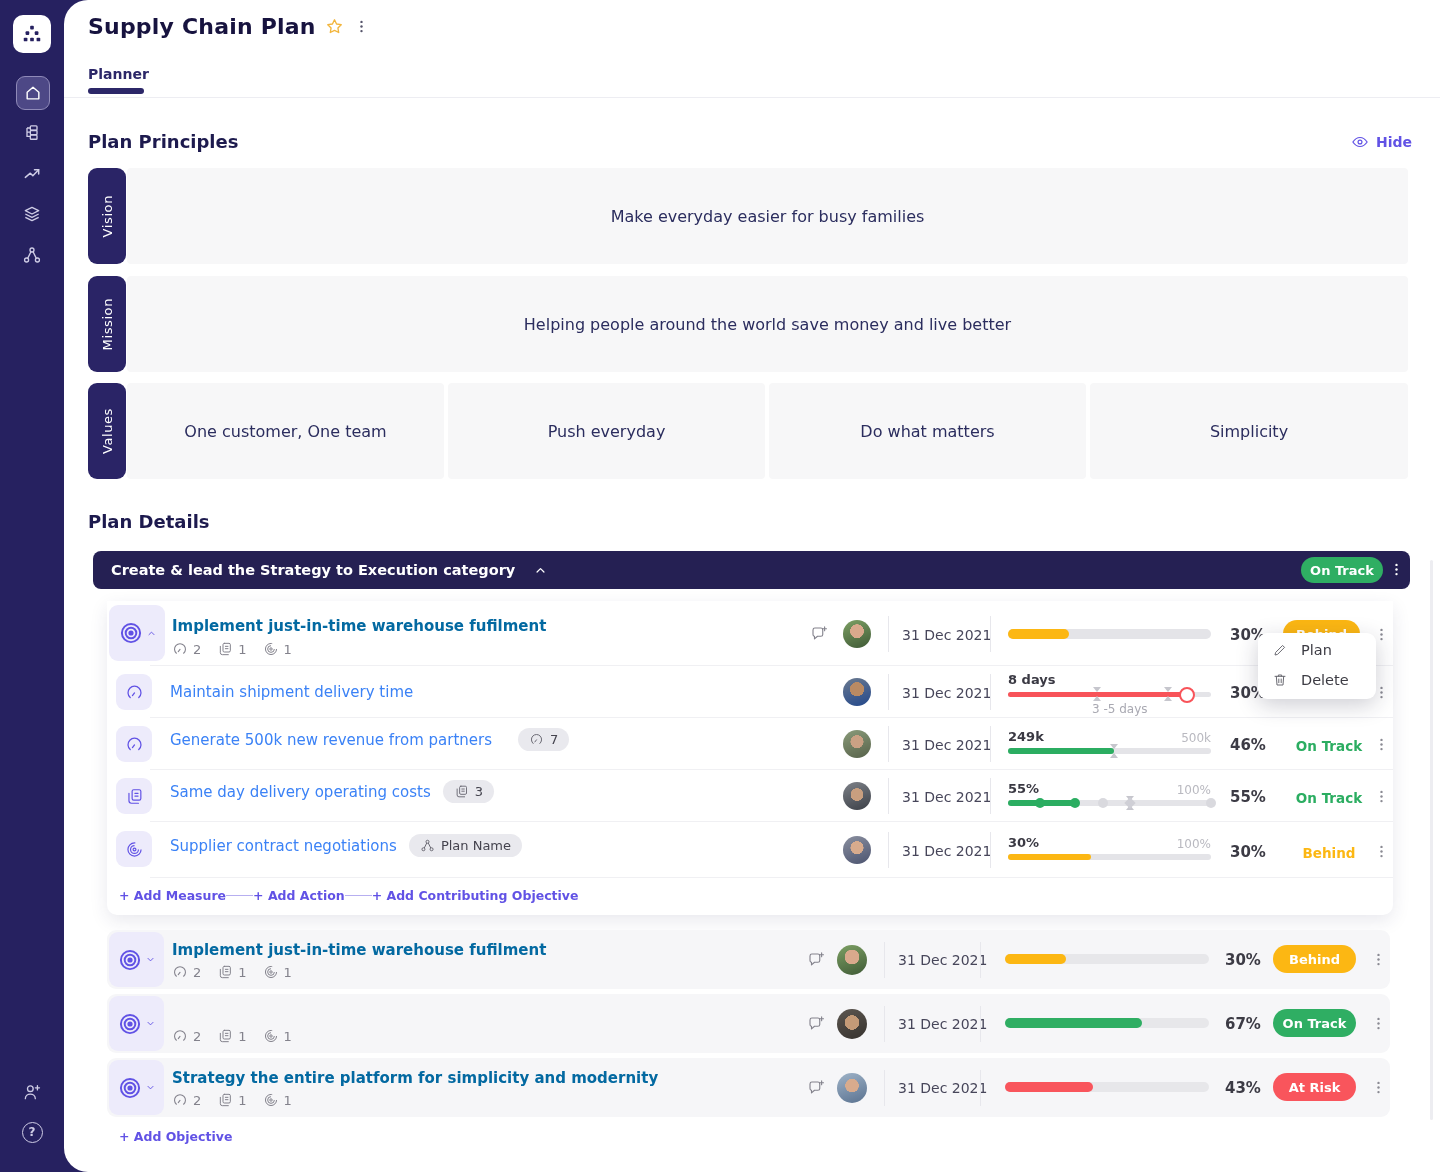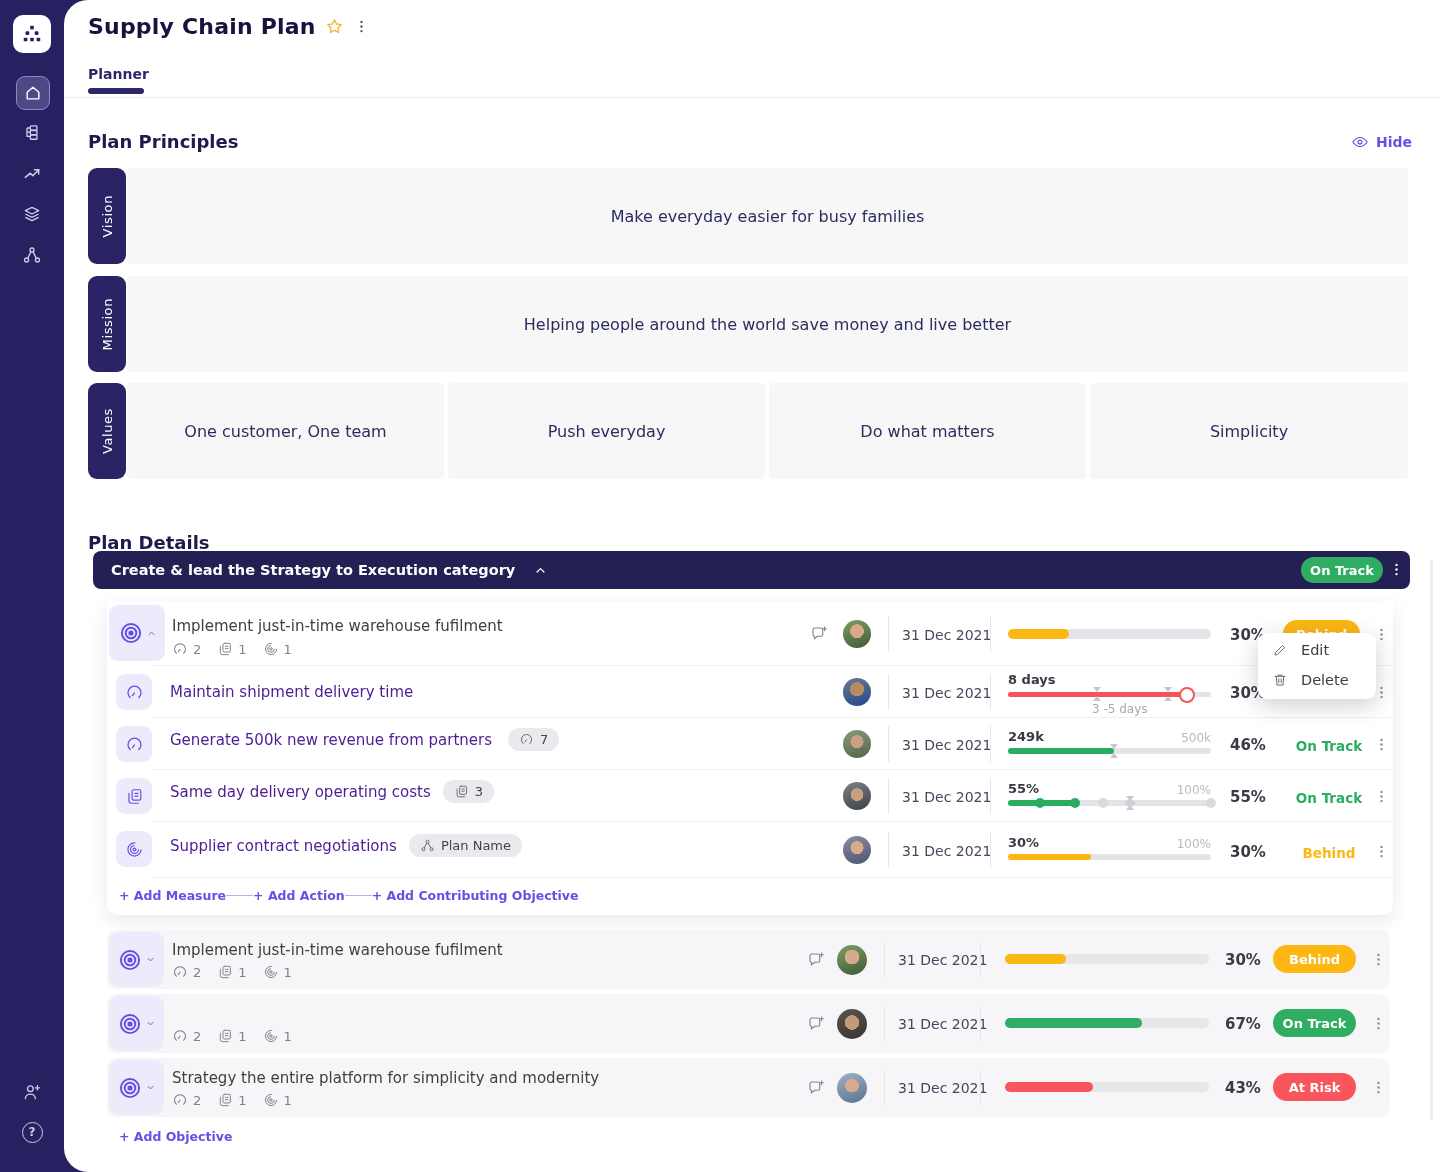--- a/index.html
+++ b/index.html
@@ -34,22 +34,22 @@
   .prin-card{position:absolute;top:0;height:100%;background:#f7f7f8;border-radius:4px;display:flex;align-items:center;justify-content:center;font-size:16px;color:#2b2d5e;}
   
   .cat-bar{position:absolute;left:29px;top:551px;width:1317px;height:38px;background:#252053;border-radius:8px;}
   .cat-title{position:absolute;left:18px;top:0;height:38px;display:flex;align-items:center;gap:18px;color:#fff;font-size:14.5px;font-weight:600;}
   .badge{border-radius:14px;color:#fff;font-size:13px;font-weight:600;display:flex;align-items:center;justify-content:center;}
   .kebab{color:#8a8a93;cursor:pointer;}
   
   .rows-card{position:absolute;left:43px;top:601px;width:1286px;height:314px;background:#fff;border-radius:0 0 10px 10px;box-shadow:0 6px 18px rgba(40,36,90,.10);}
   .sep{position:absolute;left:43px;right:0;height:1px;background:#f0f0f3;}
   .icon-box{position:absolute;background:#edebfb;border-radius:9px;display:flex;align-items:center;justify-content:center;gap:2px;color:#6152e5;}
-  .row-title{font-weight:400;color:#404040;font-size:15px;white-space:nowrap;}
-  .mrow-title{color:#4c1d95;font-size:15px;white-space:nowrap;}
+  .row-title{font-weight:700;color:#0369a1;font-size:15px;white-space:nowrap;}
+  .mrow-title{color:#3b82f6;font-size:15px;white-space:nowrap;}
   .counts{display:flex;align-items:center;gap:16px;color:#6b6a74;font-size:13px;}
   .cnt{display:flex;align-items:center;gap:5px;color:#83828c;}
   .tagpill{display:inline-flex;align-items:center;gap:6px;background:#e9e9ee;border-radius:13px;padding:4px 11px;font-size:13px;color:#44434e;}
   .vdiv{position:absolute;width:1px;height:36px;background:#e7e7ec;}
   .date{position:absolute;font-size:14px;color:#47465a;white-space:nowrap;}
   .track{position:absolute;background:#e4e4e8;border-radius:6px;}
   .fill{position:absolute;left:0;top:0;height:100%;border-radius:6px;}
   .pct{position:absolute;font-size:15px;font-weight:600;color:#3c3b45;}
   .status-txt{position:absolute;font-size:13.5px;font-weight:600;text-align:center;}
   .avatar{position:absolute;border-radius:50%;}
@@ -303,21 +303,21 @@
     <div class="prin-row" style="top:383px">
       <div class="prin-label">
           <span>Values</span>
         </div>
       <div class="prin-card" style="left:39px;width:317px">One customer, One team</div>
       <div class="prin-card" style="left:360px;width:317px">Push everyday</div>
       <div class="prin-card" style="left:681px;width:317px">Do what matters</div>
       <div class="prin-card" style="left:1002px;width:318px">Simplicity</div>
     </div>
 
-    <div class="section-h" style="top:532px">Plan Details</div>
+    <div class="section-h" style="top:511px">Plan Details</div>
 
     <div class="cat-bar">
       <div class="cat-title">
         <span>Create &amp; lead the Strategy to Execution category</span>
         <svg class="ic" width="15" height="15" style="color:#fff">
             <use href="#i-chev-up"></use>
           </svg>
       </div>
       <div class="badge" style="position: absolute; right: 27px; top: 6px; width: 82px; height: 26px; background-color: rgb(47, 174, 99);">On Track</div>
       <svg class="ic" width="17" height="17" style="position:absolute;right:5px;top:10px;color:#fff">
@@ -401,21 +401,21 @@
           </svg>
       </div>
       <div class="sep" style="top:116px"></div>
 
       <div class="abs" style="left:0;top:117px;width:100%;height:51px">
         <div class="icon-box" style="left:9px;top:8px;width:36px;height:36px">
             <svg class="ic" width="19" height="19">
               <use href="#i-gauge"></use>
             </svg>
           </div>
-        <div class="abs flex" style="left:63px;top:10px;gap:16px">
+        <div class="abs flex" style="left:63px;top:10px;gap:26px">
           <span class="mrow-title">Generate 500k new revenue from partners</span>
           <span class="tagpill">
               <svg class="ic" width="15" height="15" style="color:#6b6a74">
                 <use href="#i-gauge"></use>
               </svg>
               <span>7</span>
             </span>
         </div>
         <div class="avatar av av3" style="left:736px;top:12px"></div>
         <div class="vdiv" style="left:781px;top:8px"></div>
@@ -654,21 +654,21 @@
         </svg>
     </div>
 
     <div class="abs addlink" style="left:55px;top:1129px">+ Add Objective</div>
 
     <div class="ctx-menu">
       <div class="ctx-item">
         <svg class="ic" width="16" height="16">
             <use href="#i-pencil"></use>
           </svg>
-        <span>Edit</span>
+        <span>Plan</span>
       </div>
       <div class="ctx-item">
         <svg class="ic" width="16" height="16">
             <use href="#i-trash"></use>
           </svg>
         <span>Delete</span>
       </div>
     </div>
 
     <div class="scroll-line"></div>

